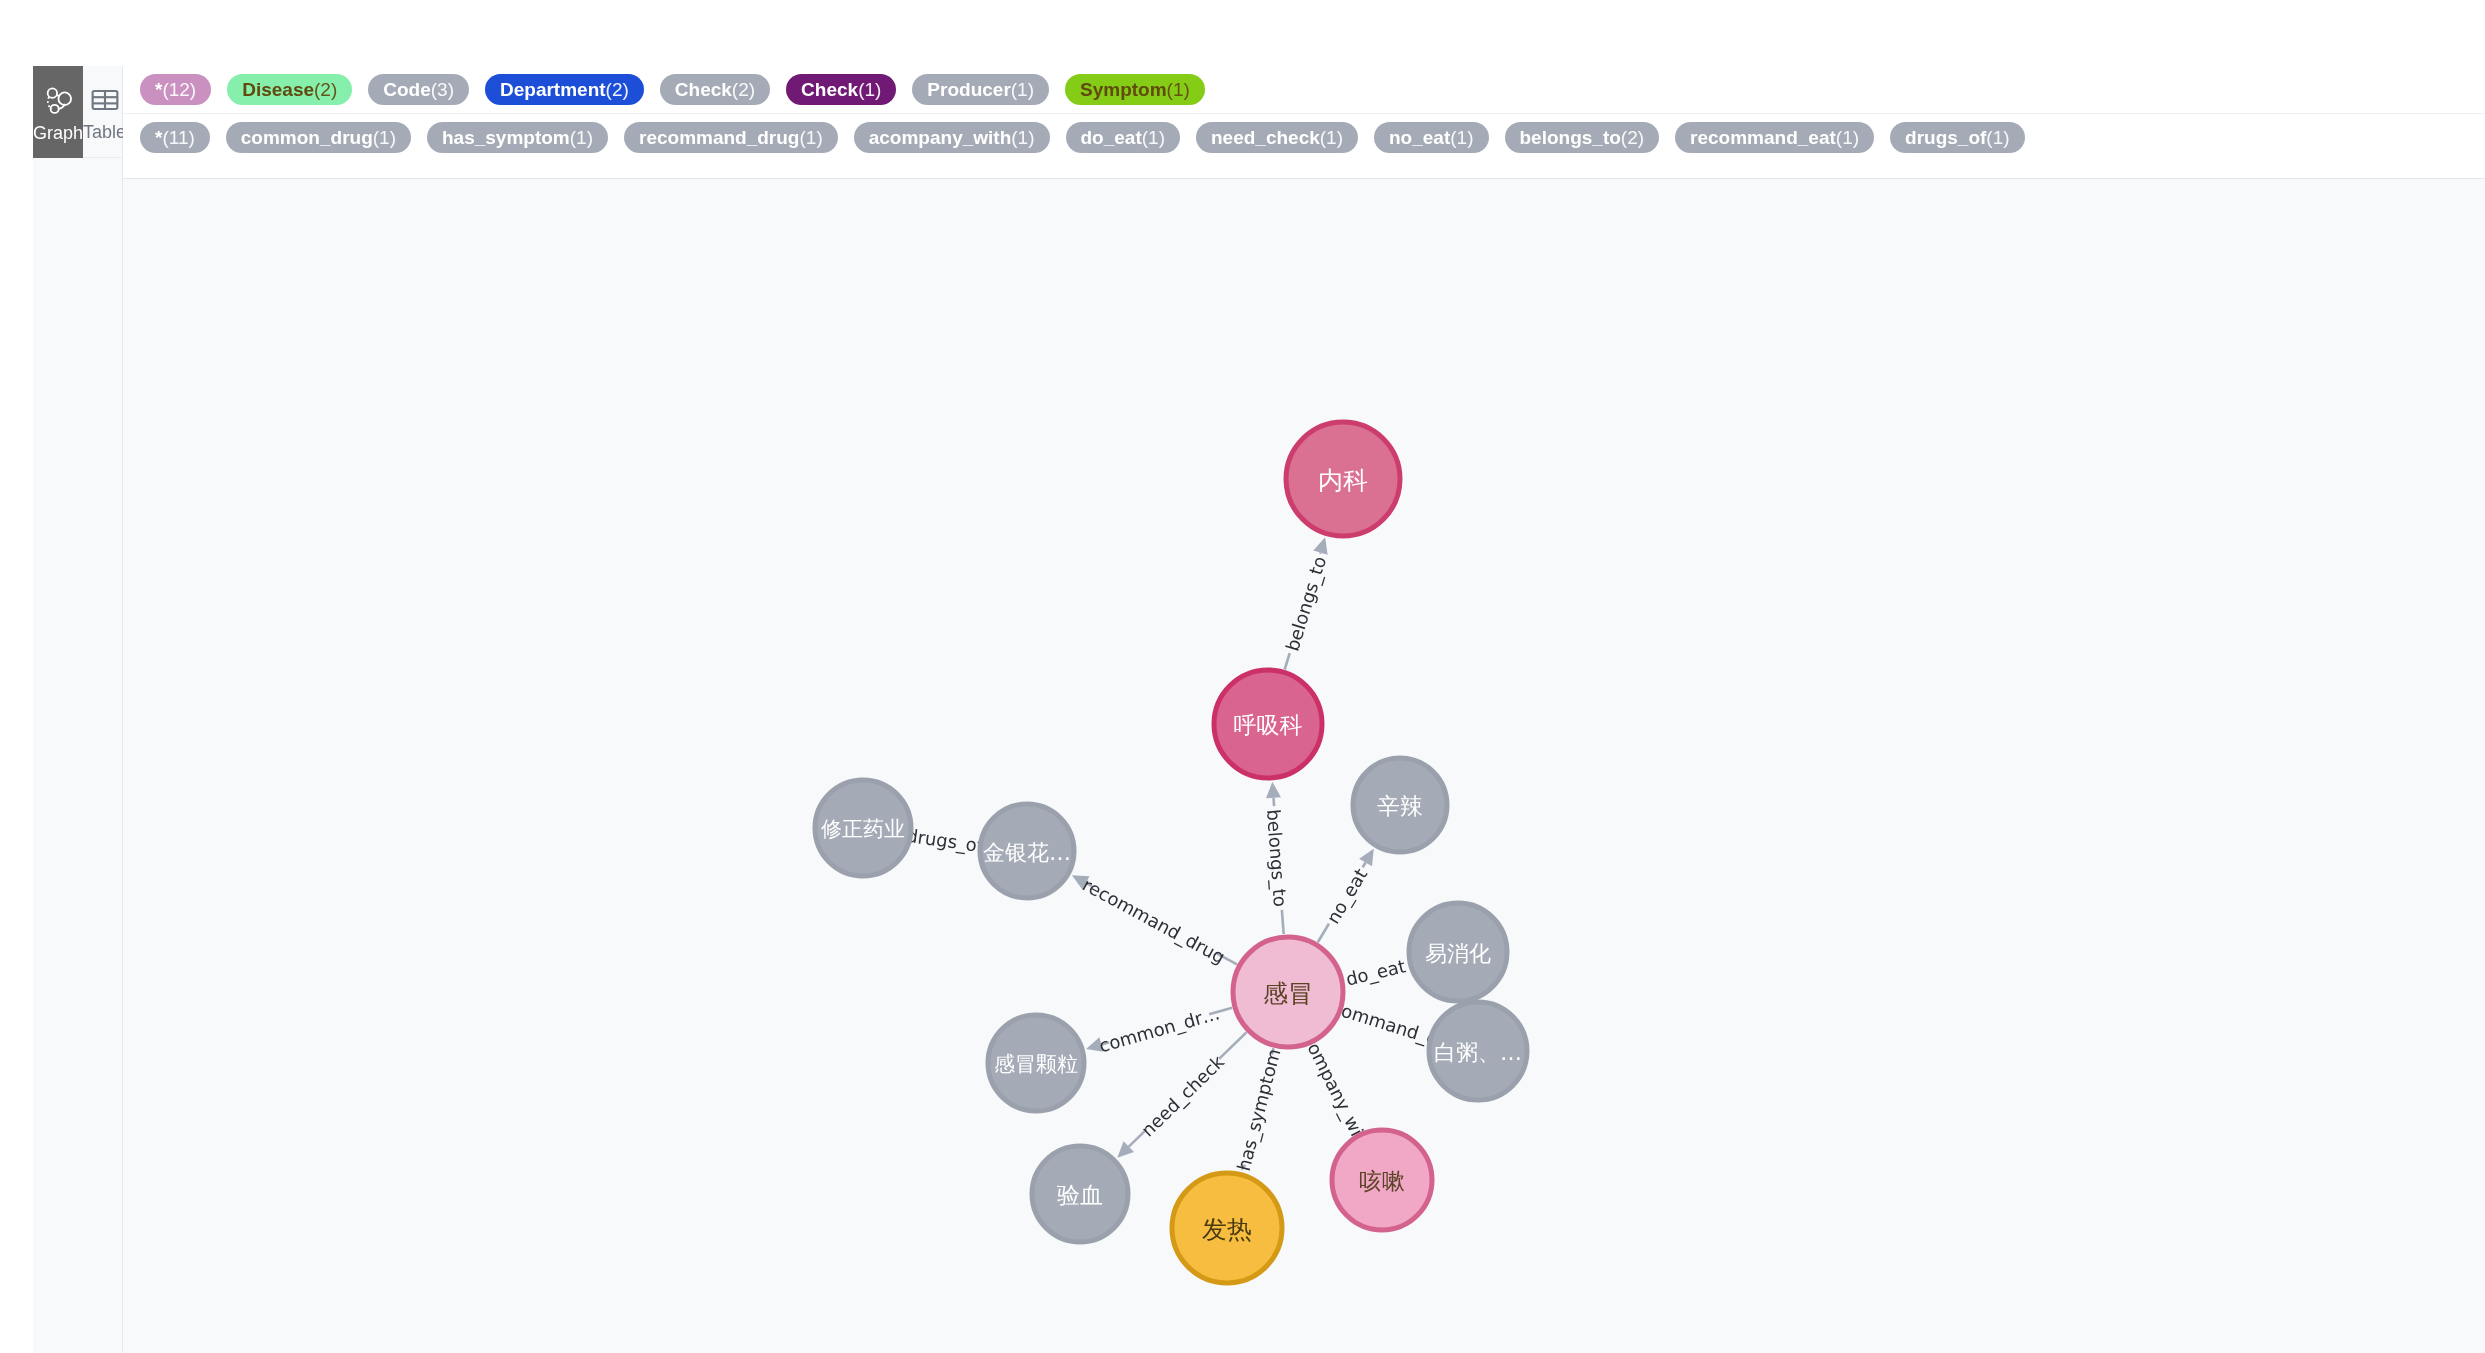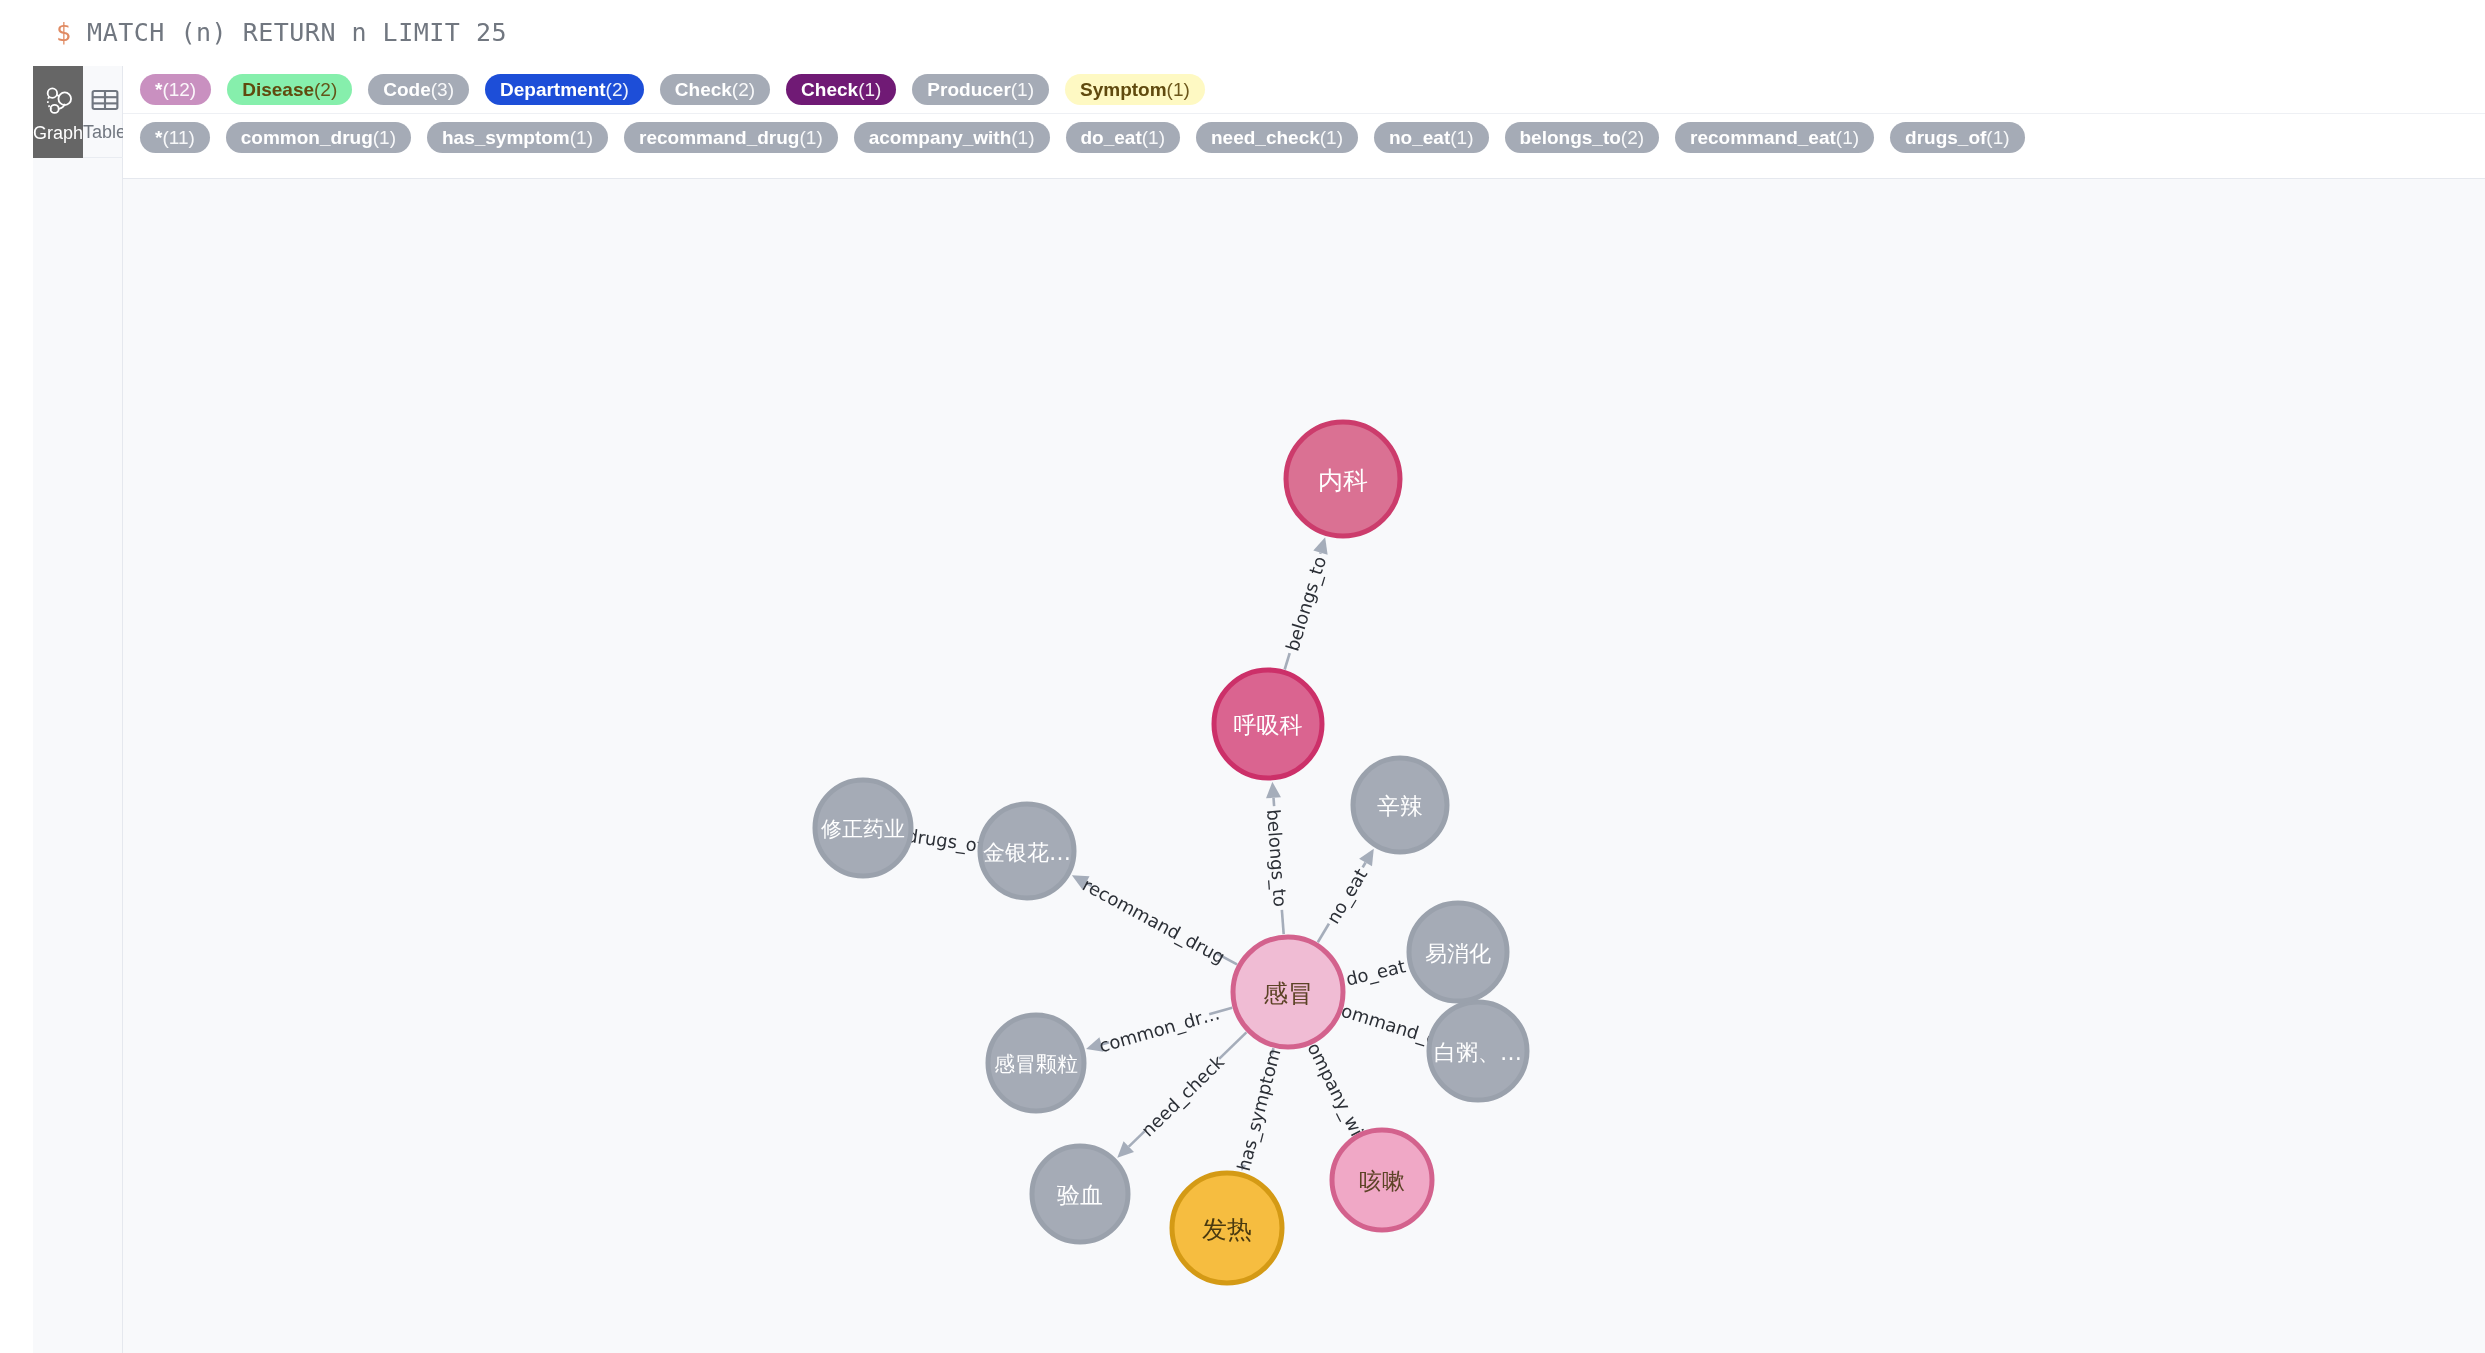--- a/index.html
+++ b/index.html
@@ -107,23 +107,20 @@
   }
   .edge-label-bg {
     fill: #f8f9fb;
   }
 </style>
 </head>
 <body>
 
 <div id="app">
 
-  <div class="query-bar">
-    <div class="query-text"><span class="query-prompt">$</span><span> MATCH (n) RETURN n LIMIT 25</span></div>
-  </div>
 
   <div class="sidebar" id="sidebar">
       <div class="side-item active">
         <span class="side-icon">
           <svg viewBox="0 0 32 32" fill="none" stroke="currentColor" stroke-width="1.6">
             <circle cx="11" cy="9" r="4.2"></circle>
             <circle cx="22" cy="14" r="5.6"></circle>
             <circle cx="13" cy="23" r="3.6"></circle>
             <path d="M8 12.5 C6 16 7 21 10.5 23" stroke-dasharray="1.6 2.2"></path>
             <path d="M14.6 10.6 L17.2 11.6"></path>
@@ -189,21 +186,21 @@
           <span class="cnt">(2)</span>
         </span>
         <span class="pill" style="background: #701a75; color: rgb(255, 255, 255);">
           <span>Check</span>
           <span class="cnt">(1)</span>
         </span>
         <span class="pill" style="background: rgb(165, 171, 182); color: rgb(255, 255, 255);">
           <span>Producer</span>
           <span class="cnt">(1)</span>
         </span>
-        <span class="pill" style="background: #fef9c3; color: rgb(96, 74, 14); justify-content: flex-end;">
+        <span class="pill" style="background: #84cc16; color: rgb(96, 74, 14); justify-content: flex-end;">
           <span>Symptom</span>
           <span class="cnt">(1)</span>
         </span>
       </div>
     <div class="legend-row rels" id="row-rels">
         <span class="pill" style="background: rgb(165, 171, 182); color: rgb(255, 255, 255);">
           <span>*</span>
           <span class="cnt">(11)</span>
         </span>
         <span class="pill" style="background: rgb(165, 171, 182); color: rgb(255, 255, 255);">

